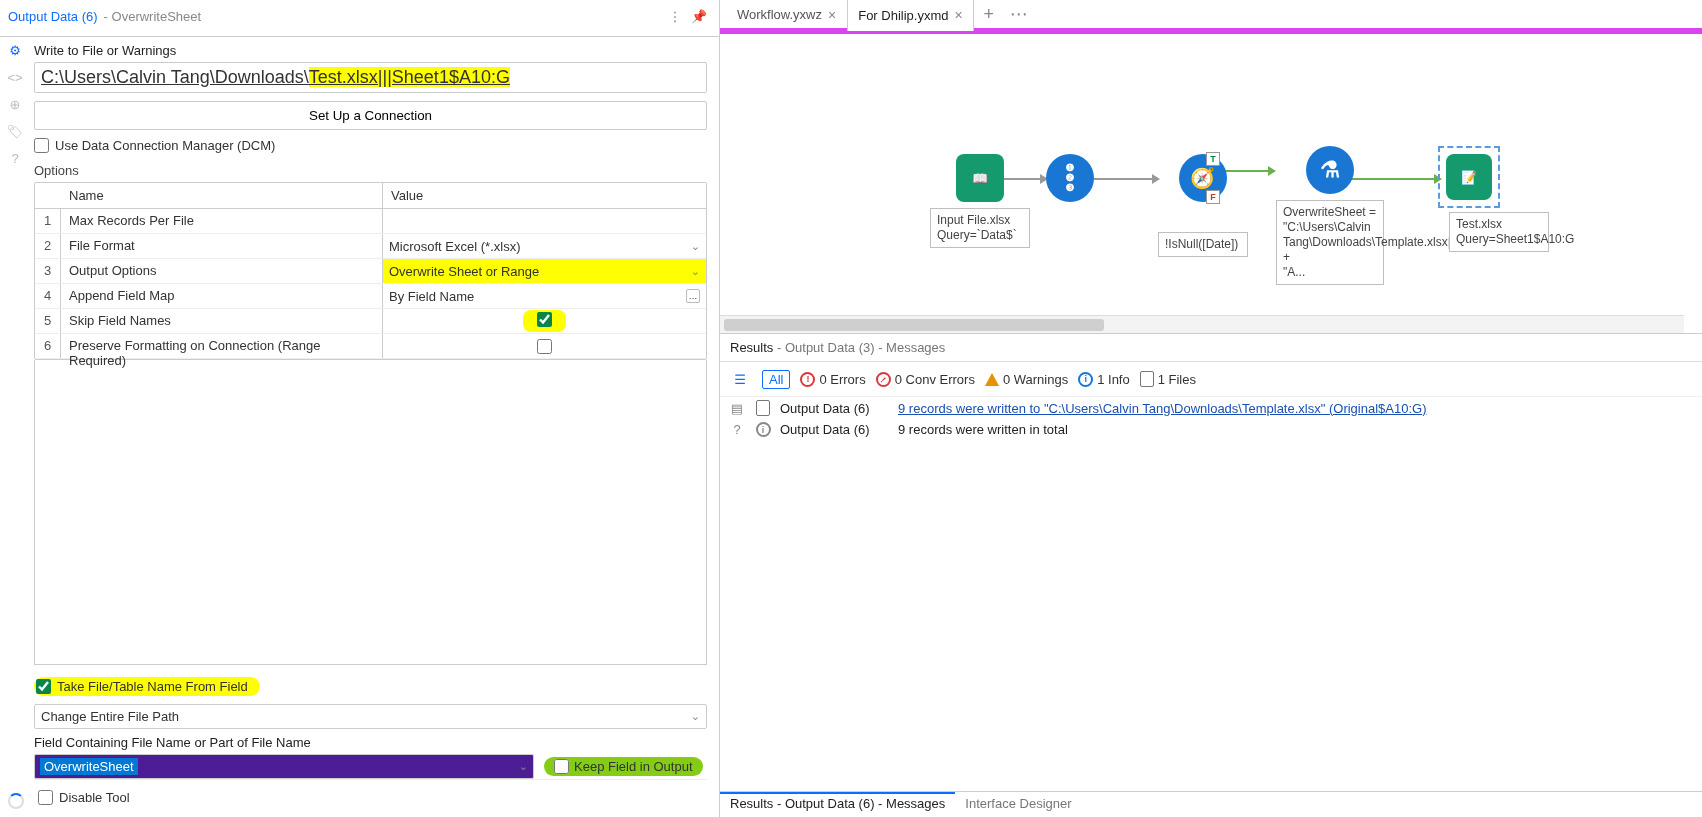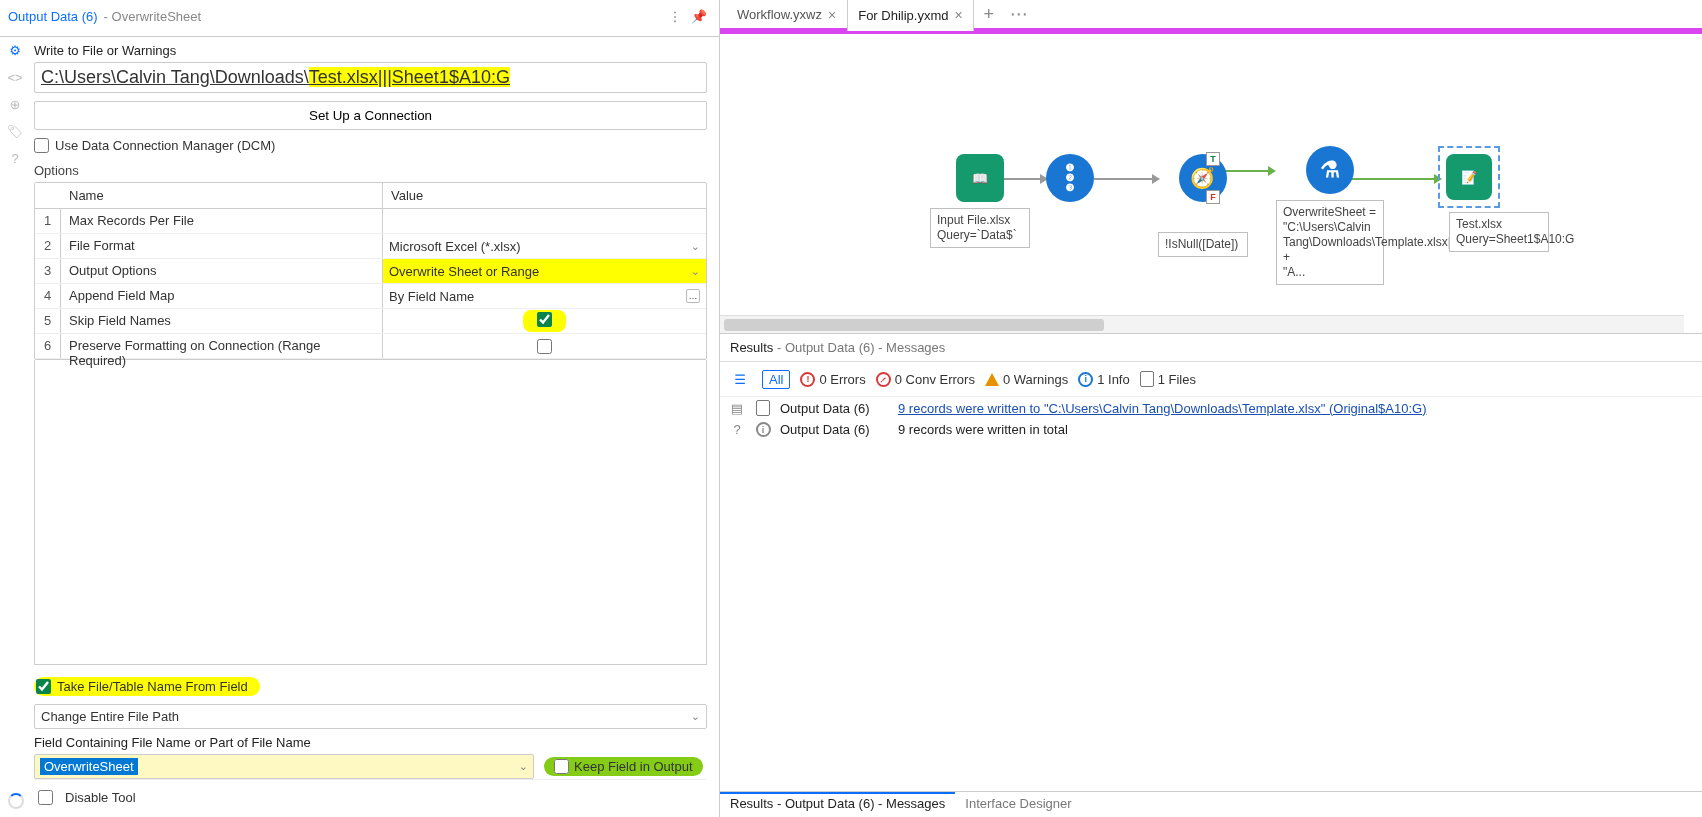--- a/index.html
+++ b/index.html
@@ -33,24 +33,24 @@
 .opt-row .numcol { width: 26px; text-align: center; border-right: 1px solid #ccc; padding: 4px 0; color: #555; }
 .opt-row .namecol { flex: 0 0 322px; padding: 4px 8px; border-right: 1px solid #ccc; }
 .opt-row .valcol { flex: 1; padding: 4px 6px; display: flex; align-items: center; position: relative; }
 .dropdown-cell { display: flex; align-items: center; justify-content: space-between; width: 100%; }
 .chev { color: #888; font-size: 11px; }
 .val-center { display: flex; align-items: center; justify-content: center; width: 100%; }
 .after-table-space { flex: 1; min-height: 180px; border: 1px solid #ccc; border-top: none; }
 .take-file-check { display: inline-flex; align-items: center; gap: 6px; background: #ffff00; border-radius: 10px; padding: 2px 12px 2px 2px; margin: 12px 0 8px 0; justify-content: flex-end; }
 .entire-path-select { width: 100%; border: 1px solid #ccc; padding: 4px 6px; display: flex; justify-content: space-between; align-items: center; margin-bottom: 6px; border-radius: 2px; cursor: pointer; }
 .field-row2 { display: flex; align-items: center; gap: 10px; }
-.overwrite-select { border: 1px solid #ccc; padding: 3px 5px; display: flex; align-items: center; border-radius: 2px; background: #fef9c3; width: 500px; }
+.overwrite-select { border: 1px solid #ccc; padding: 3px 5px; display: flex; align-items: center; border-radius: 2px; background: #4c1d95; width: 500px; }
 .overwrite-select .seltext { background: #0078d4; color: #fff; padding: 1px 4px; }
 .keep-field-wrap { background: #84cc16; border-radius: 10px; padding: 2px 10px; display: inline-flex; align-items: center; gap: 5px; }
-.disable-row { padding: 10px 0 6px 4px; display: flex; align-items: center; gap: 12px; border-top: 1px solid #eee; margin-top: auto; }
+.disable-row { padding: 10px 0 6px 4px; display: flex; align-items: center; gap: 6px; border-top: 1px solid #eee; margin-top: auto; }
 .loading-circle { position: absolute; left: 8px; bottom: 8px; width: 16px; height: 16px; border: 2px solid #ddd; border-top-color: #0d6efd; border-radius: 50%; }
 .right-pane { flex: 1; display: flex; flex-direction: column; }
 .tab-bar { display: flex; align-items: center; border-bottom: 6px solid #d946ef; height: 34px; padding-left: 6px; gap: 0; }
 .doc-tab { display: flex; align-items: center; padding: 0 10px; height: 33px; border: 1px solid transparent; border-bottom: none; color: #555; cursor: pointer; gap: 6px; font-size: 13px; }
 .doc-tab.active { border-color: #0d6efd #ccc transparent #ccc; border-top-width: 2px; background: #fff; color: #222; }
 .doc-tab .close-x { color: #888; font-size: 14px; }
 .tab-plus { width: 30px; display: flex; align-items: center; justify-content: center; color: #888; font-size: 18px; cursor: pointer; }
 .canvas-area { flex: 0 0 300px; position: relative; background: #fff; border-bottom: 1px solid #ccc; overflow: hidden; }
 .node { position: absolute; text-align: center; }
 .node-icon { width: 48px; height: 48px; border-radius: 24px; display: flex; align-items: center; justify-content: center; color: #fff; font-weight: bold; margin: 0 auto; }
@@ -269,21 +269,21 @@
 Query=Sheet1$A10:G</div>
     </div>
 
     <div class="scroll-h">
         <div class="scroll-thumb"></div>
       </div>
   </div>
 
   <div class="results-header">
     <span class="strong">Results</span>
-    <span>- Output Data (6) - Messages</span>
+    <span>- Output Data (3) - Messages</span>
   </div>
   <div class="filter-bar">
     <span class="icon-btn" style="color:#0d6efd">☰</span>
     <span class="pill pill-all">All</span>
     <span class="pill">
         <span class="icon-circle ic-red">!</span>
         <span>0 Errors</span>
       </span>
     <span class="pill">
         <span class="icon-circle ic-red" style="transform:rotate(45deg)">!</span>

